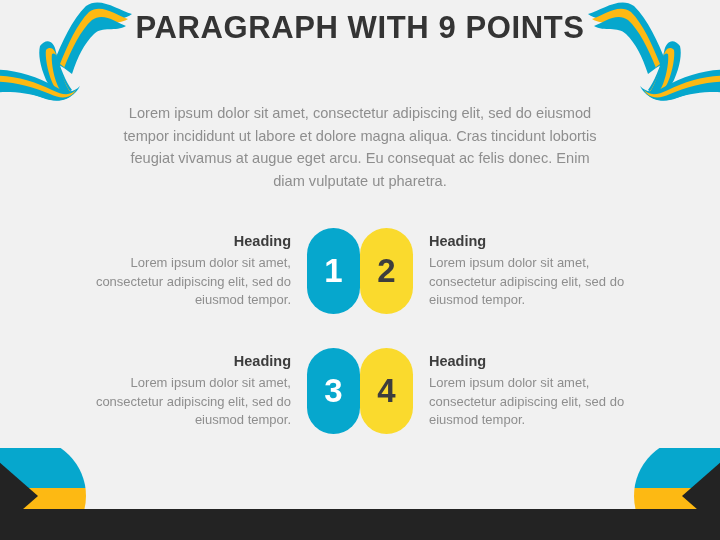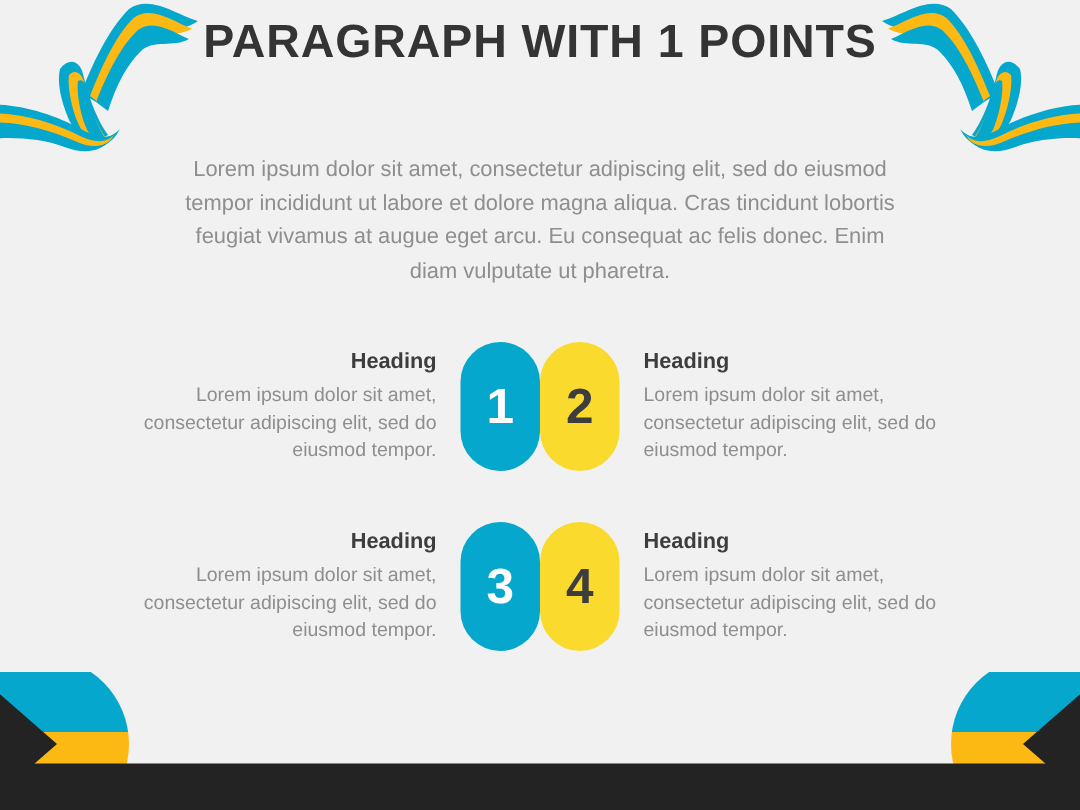--- a/index.html
+++ b/index.html
@@ -198,21 +198,21 @@
     <g clip-path="url(#clipR)">
       <rect x="-48" y="-20" width="180" height="60" fill="#06a7cd"></rect>
       <rect x="-48" y="40" width="180" height="37" fill="#fdb913"></rect>
       <rect x="-48" y="77" width="180" height="50" fill="#06a7cd"></rect>
       <path d="M132,-20 L54,48 L132,116 Z" fill="#232323"></path>
     </g>
   </svg>
 
   <div id="bottom-bar"></div>
 
-  <div id="title">PARAGRAPH WITH 1 POINTS</div>
+  <div id="title">PARAGRAPH WITH 9 POINTS</div>
 
   <div id="intro">Lorem ipsum dolor sit amet, consectetur adipiscing elit, sed do eiusmod tempor incididunt ut labore et dolore magna aliqua. Cras tincidunt lobortis feugiat vivamus at augue eget arcu. Eu consequat ac felis donec. Enim diam vulputate ut pharetra.</div>
 
   <div id="points">
 
     <div class="point-row">
 
       <div class="point left-side">
         <div class="point-text">
           <div class="point-heading">Heading</div>

